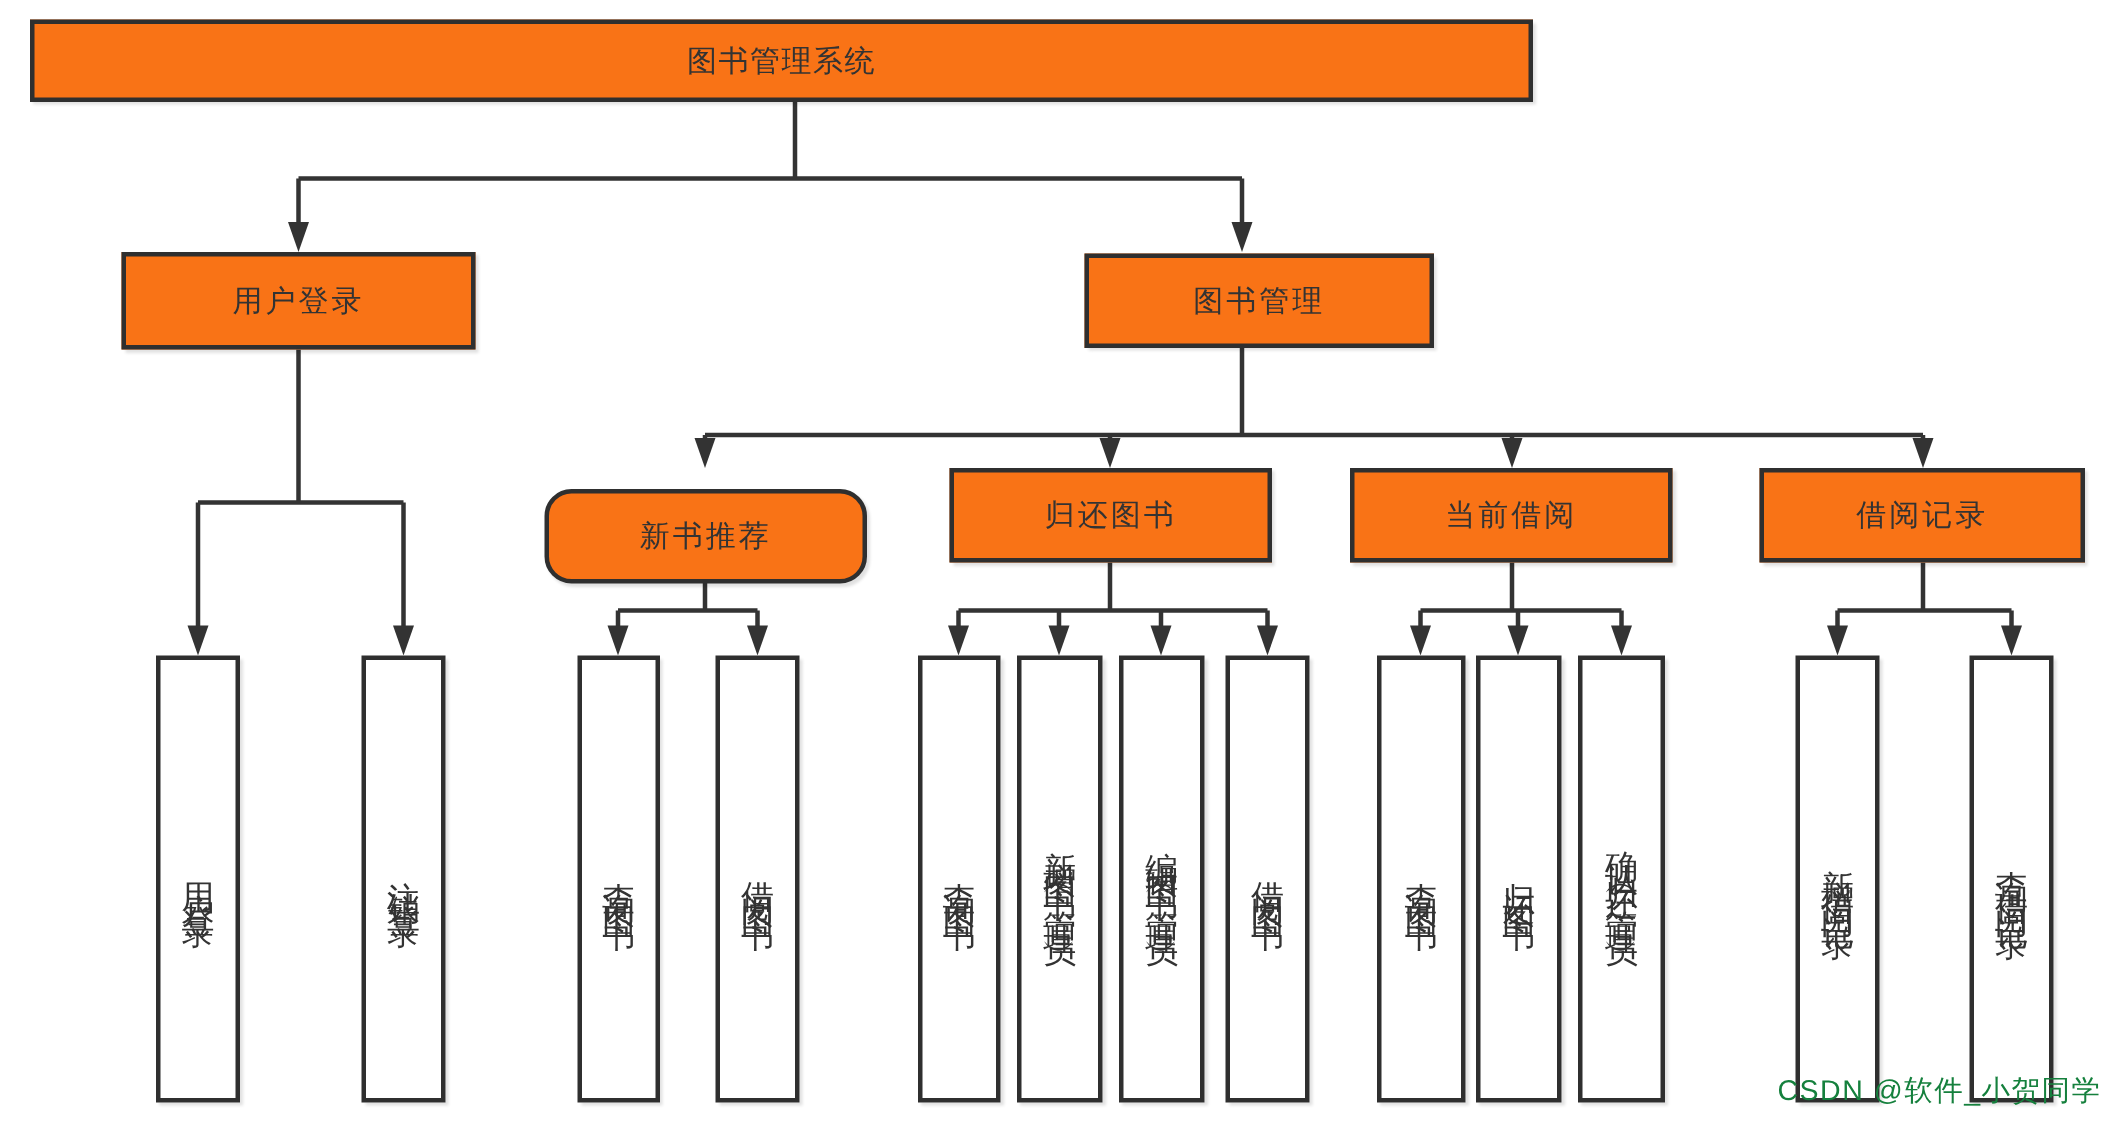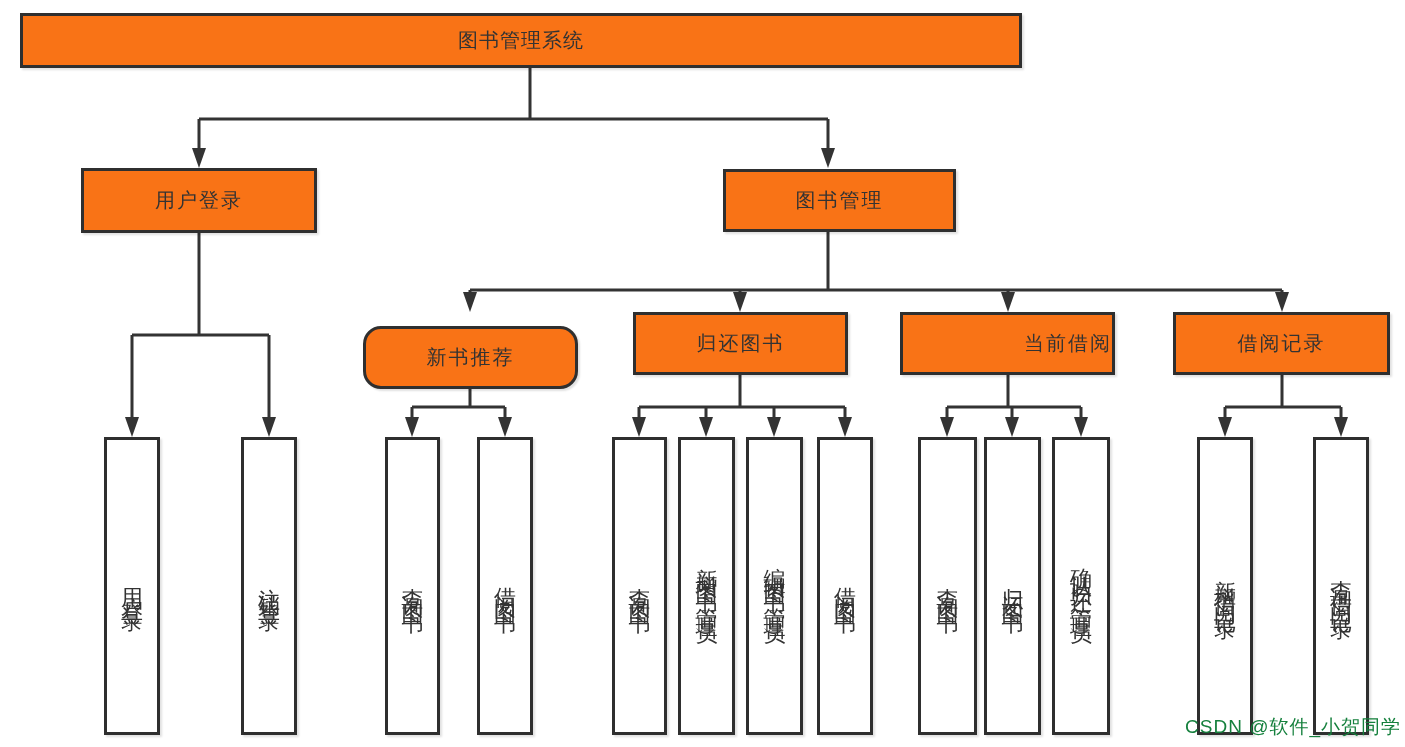--- a/index.html
+++ b/index.html
@@ -39,21 +39,21 @@
     font-size:22px;
     letter-spacing:8px;
     line-height:1;
     white-space:nowrap;
   }
   #node-root{left:20px;top:13px;width:1002px;height:55px;font-size:20px;letter-spacing:1px;}
   #node-user-login{left:81px;top:168px;width:236px;height:65px;}
   #node-book-management{left:711px;top:169px;width:233px;height:63px;margin-left:12px;}
   #node-new-book-recommend{left:363px;top:326px;width:215px;height:63px;border-radius:18px;}
   #node-book-borrowing{left:633px;top:312px;width:215px;height:63px;}
-  #node-current-borrowing{left:900px;top:312px;width:215px;height:63px;justify-content:flex-end;}
+  #node-current-borrowing{left:900px;top:312px;width:215px;height:63px;}
   #node-borrowing-records{left:1173px;top:312px;width:217px;height:63px;}
   #leaf-user-login{left:104px;width:56px;}
   #leaf-logout{left:241px;width:56px;}
   #leaf-query-books-newbook{left:385px;width:55px;}
   #leaf-borrow-books-newbook{left:477px;width:56px;}
   #leaf-query-books-borrowing{left:612px;width:55px;}
   #leaf-add-books-admin{left:678px;width:57px;}
   #leaf-edit-books-admin{left:746px;width:57px;}
   #leaf-borrow-books-borrowing{left:817px;width:56px;}
   #leaf-query-books-current{left:918px;width:59px;}

